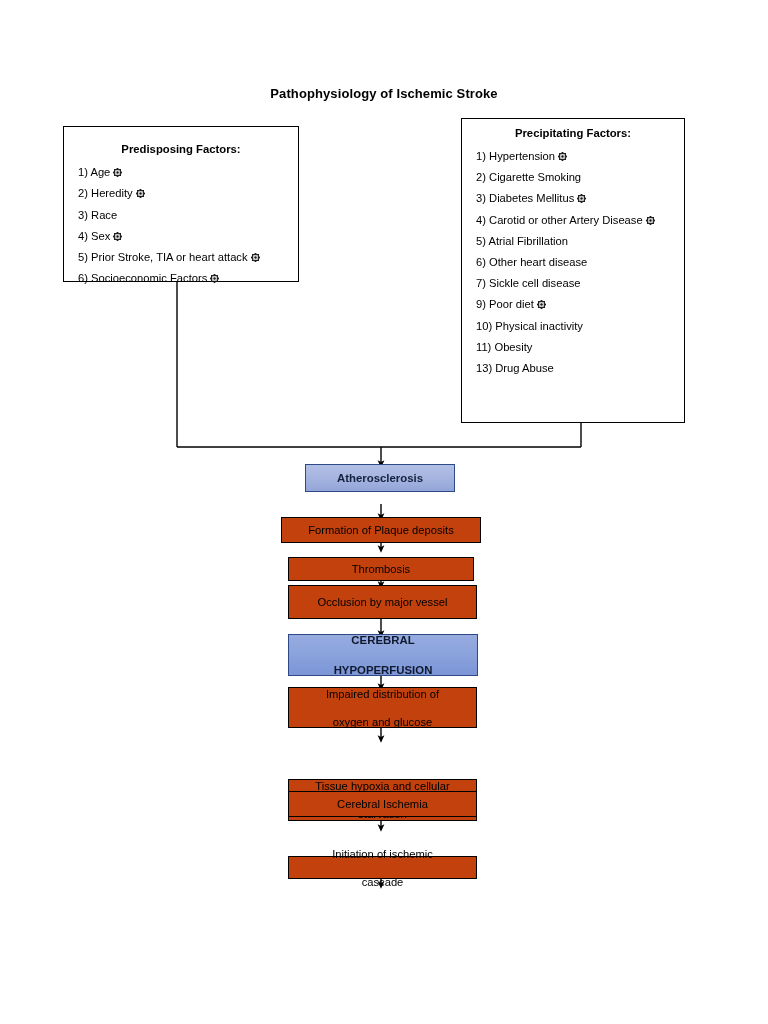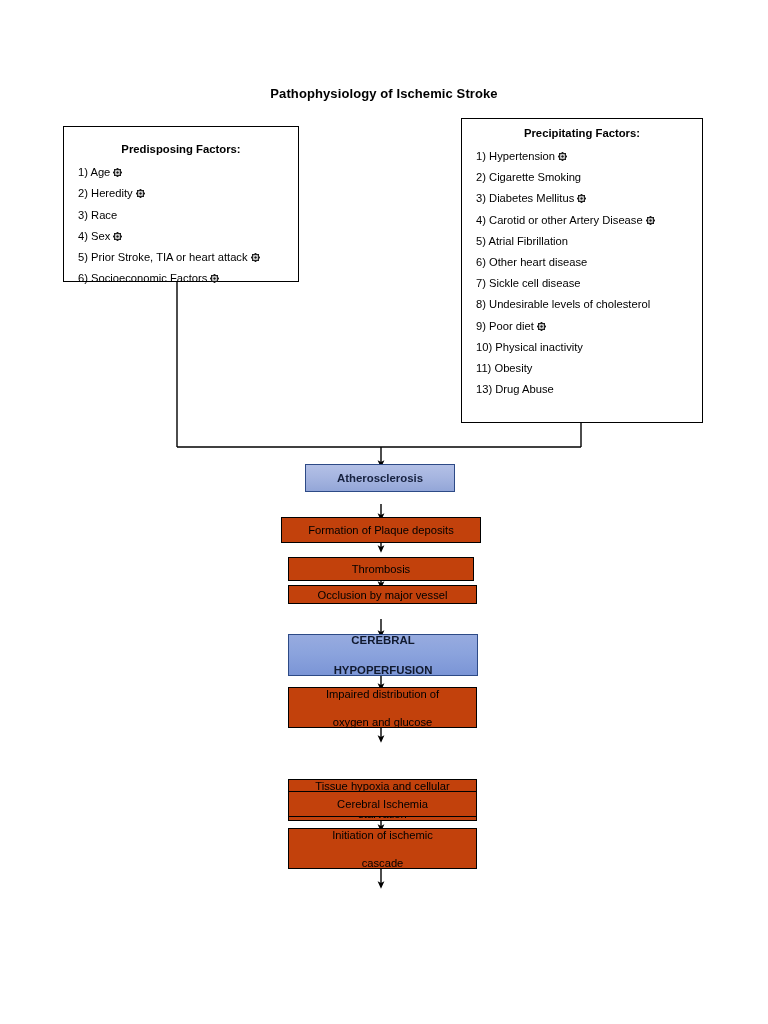--- a/index.html
+++ b/index.html
@@ -46,21 +46,21 @@
   #predisposing-box {
     left: 63px;
     top: 126px;
     width: 236px;
     height: 156px;
     padding: 16px 0 0 0;
   }
   #precipitating-box {
     left: 461px;
     top: 118px;
-    width: 242px;
+    width: 224px;
     height: 305px;
     padding: 8px 0 0 0;
   }
   .factor-heading {
     text-align: center;
     font-size: 11.3px;
     font-weight: bold;
     margin-bottom: 7px;
   }
   .factor-list {
@@ -277,21 +277,20 @@
               <rect x="13.8" y="2.1" width="2.1" height="2.1" fill="#1a1a1a"></rect>
               <rect x="2.1" y="13.8" width="2.1" height="2.1" fill="#1a1a1a"></rect>
               <rect x="13.8" y="13.8" width="2.1" height="2.1" fill="#1a1a1a"></rect>
               <rect x="2.1" y="2.1" width="13.8" height="13.8" fill="#1a1a1a"></rect>
               <rect x="4.5" y="4.5" width="9" height="9" fill="#ffffff"></rect>
               <circle cx="9" cy="9" r="2.5" fill="#1a1a1a"></circle>
             </svg></span></li>
         <li><span>5) Atrial Fibrillation</span></li>
         <li><span>6) Other heart disease</span></li>
         <li><span>7) Sickle cell disease</span></li>
-        <li><span>8) Undesirable levels of cholesterol</span></li>
         <li><span>9) Poor diet</span><span class="cog-icon"><svg class="cog-outer" viewBox="0 0 18 18">
               <rect x="7.2" y="0" width="3.6" height="2.1" fill="#1a1a1a"></rect>
               <rect x="7.2" y="15.9" width="3.6" height="2.1" fill="#1a1a1a"></rect>
               <rect x="0" y="7.2" width="2.1" height="3.6" fill="#1a1a1a"></rect>
               <rect x="15.9" y="7.2" width="2.1" height="3.6" fill="#1a1a1a"></rect>
               <rect x="2.1" y="2.1" width="2.1" height="2.1" fill="#1a1a1a"></rect>
               <rect x="13.8" y="2.1" width="2.1" height="2.1" fill="#1a1a1a"></rect>
               <rect x="2.1" y="13.8" width="2.1" height="2.1" fill="#1a1a1a"></rect>
               <rect x="13.8" y="13.8" width="2.1" height="2.1" fill="#1a1a1a"></rect>
               <rect x="2.1" y="2.1" width="13.8" height="13.8" fill="#1a1a1a"></rect>
@@ -309,21 +308,21 @@
   </div>
 
   <div class="node" id="node-plaque-deposits" style="left:281px; top:517px; width:200px; height:26px;">
     <span>Formation of Plaque deposits</span>
   </div>
 
   <div class="node" id="node-thrombosis" style="left:288px; top:549px; width:186px; height:24px;margin-top:8px;">
     <span>Thrombosis</span>
   </div>
 
-  <div class="node" id="node-occlusion" style="left:288px; top:585px; width:189px; height:19px;">
+  <div class="node" id="node-occlusion" style="left:288px; top:585px; width:189px; height:34px;">
     <span>Occlusion by major vessel</span>
   </div>
 
   <div class="node accent accent-2" id="node-cerebral-hypoperfusion" style="left:288px; top:634px; width:190px; height:42px;">
     <span>
       <span>CEREBRAL</span><br>
       <span>HYPOPERFUSION</span>
     </span>
   </div>
 
@@ -338,20 +337,20 @@
     <span>
       <span>Tissue hypoxia and cellular</span><br>
       <span>starvation</span>
     </span>
   </div>
 
   <div class="node" id="node-cerebral-ischemia" style="left:288px; top:791px; width:189px; height:26px;">
     <span>Cerebral Ischemia</span>
   </div>
 
-  <div class="node" id="node-ischemic-cascade" style="left:288px; top:828px; width:189px; height:41px;">
+  <div class="node" id="node-ischemic-cascade" style="left:288px; top:856px; width:189px; height:23px;">
     <span>
       <span>Initiation of ischemic</span><br>
       <span>cascade</span>
     </span>
   </div>
 
 </div>
 
 </body></html>

